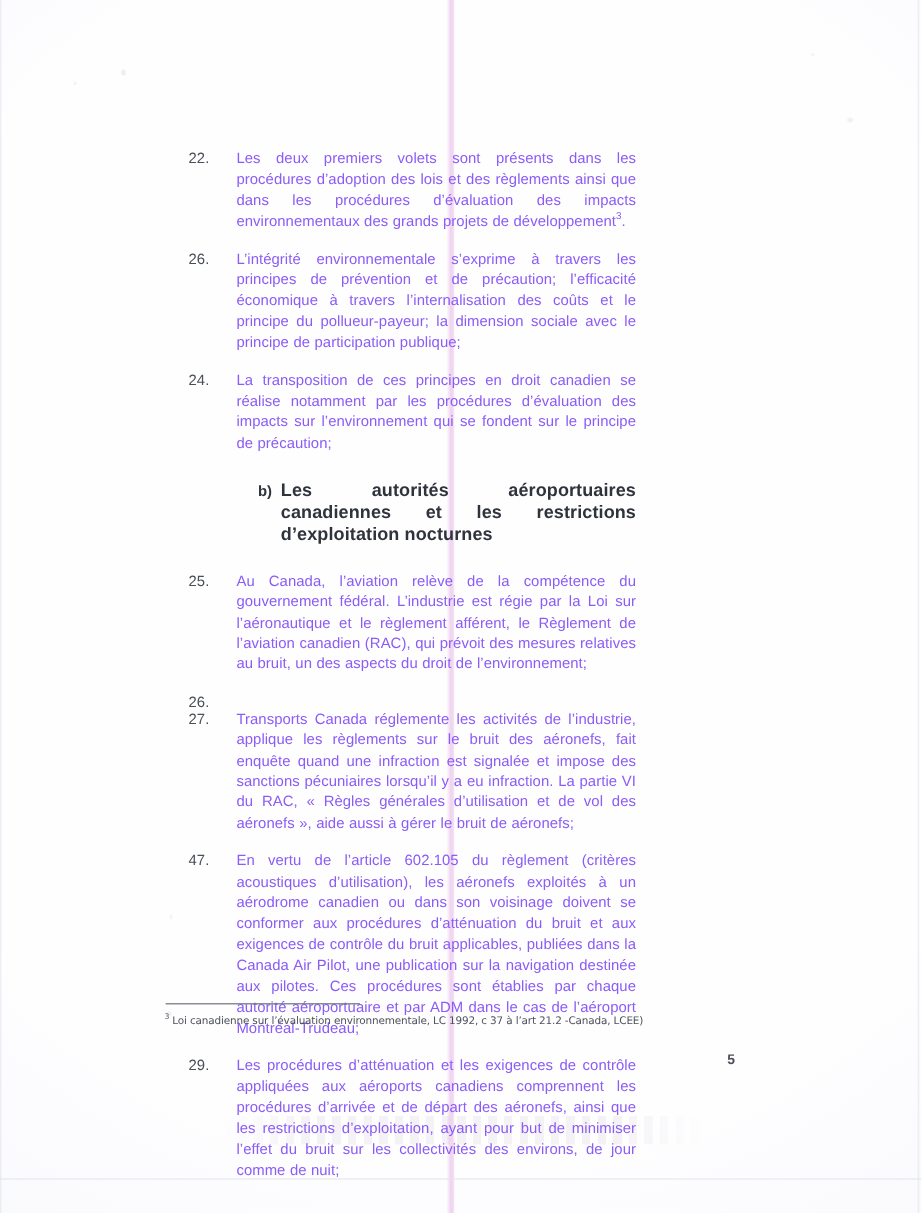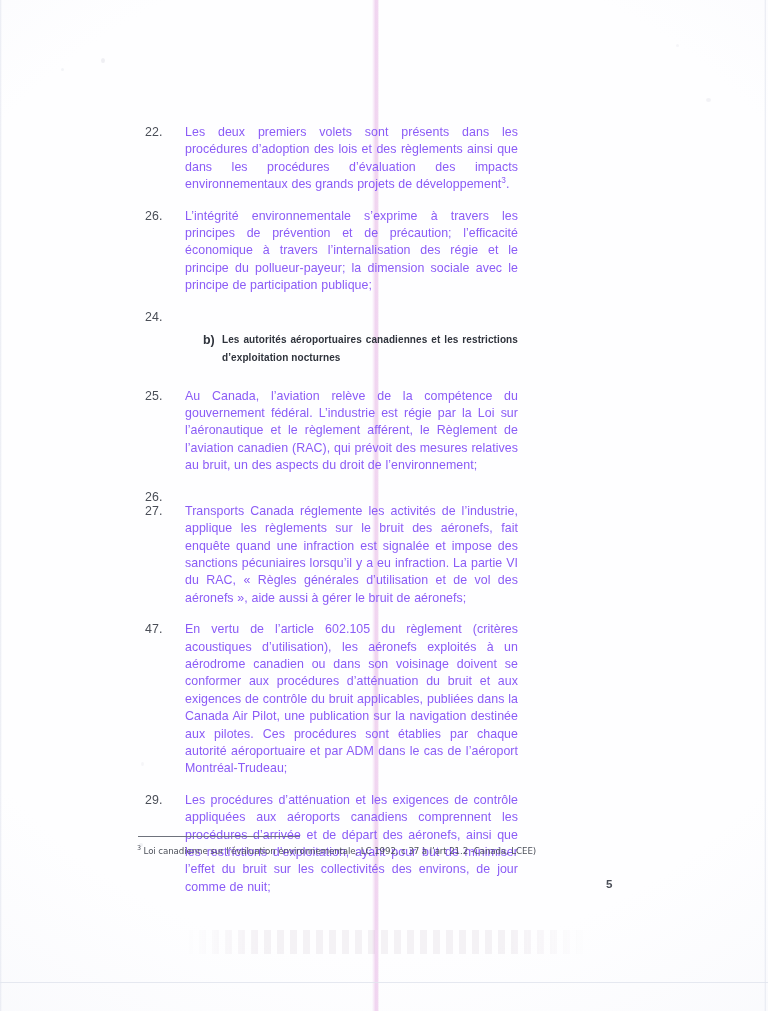--- a/index.html
+++ b/index.html
@@ -88,21 +88,21 @@
   
   .speck {
     position: absolute;
     border-radius: 50%;
     background: rgba(200,202,212,.55);
     pointer-events: none;
   }
 
   .content {
     position: absolute;
-    left: 4px;
+    left: 16px;
     top: 0;
     width: 644px;
   }
 
   .para {
     position: relative;
     display: flex;
     align-items: flex-start;
     margin: 0 0 14px 0;
     padding: 0 130px 0 141px;
@@ -150,21 +150,21 @@
     position: absolute;
     left: 199px;
     top: 0;
     font-size: 12.4px;
     line-height: 18.5px;
     font-weight: bold;
     color: #2f333c;
   }
   .heading-text {
     margin-left: 37px;
-    font-size: 10px;
+    font-size: 15px;
     line-height: 18.5px;
     font-weight: bold;
     color: #2f333c;
     text-align: justify;
     text-align-last: left;
     letter-spacing: .1px;
   }
 
   .footnote-area {
     position: absolute;
@@ -224,25 +224,26 @@
 
   <div class="content" style="padding-top:124px;">
 
     <div class="para">
       <span class="para-num">22.</span>
       <div class="para-body"><span>Les deux premiers volets sont présents dans les procédures d’adoption des lois et des règlements ainsi que dans les procédures d’évaluation des impacts environnementaux des grands projets de développement</span><sup class="fn">3</sup><span>.</span></div>
     </div>
 
     <div class="para">
       <span class="para-num">26.</span>
-      <div class="para-body last-left">L’intégrité environnementale s’exprime à travers les principes de prévention et de précaution; l’efficacité économique à travers l’internalisation des régie et le principe du pollueur-payeur; la dimension sociale avec le principe de participation publique;</div>
+      <div class="para-body last-left">L’intégrité environnementale s’exprime à travers les principes de prévention et de précaution; l’efficacité économique à travers l’internalisation des coûts et le principe du pollueur-payeur; la dimension sociale avec le principe de participation publique;</div>
     </div>
 
     <div class="para">
       <span class="para-num">24.</span>
+      <div class="para-body last-left">La transposition de ces principes en droit canadien se réalise notamment par les procédures d’évaluation des impacts sur l’environnement qui se fondent sur le principe de précaution;</div>
     </div>
 
     <div class="heading">
       <span class="heading-label">b)</span>
       <div class="heading-text">Les autorités aéroportuaires canadiennes et les restrictions d’exploitation nocturnes</div>
     </div>
 
     <div class="para" style="margin-top:18px;justify-content:flex-end;">
       <span class="para-num">25.</span>
       <div class="para-body last-left">Au Canada, l’aviation relève de la compétence du gouvernement fédéral. L’industrie est régie par la Loi sur l’aéronautique et le règlement afférent, le Règlement de l’aviation canadien (RAC), qui prévoit des mesures relatives au bruit, un des aspects du droit de l’environnement;</div>

